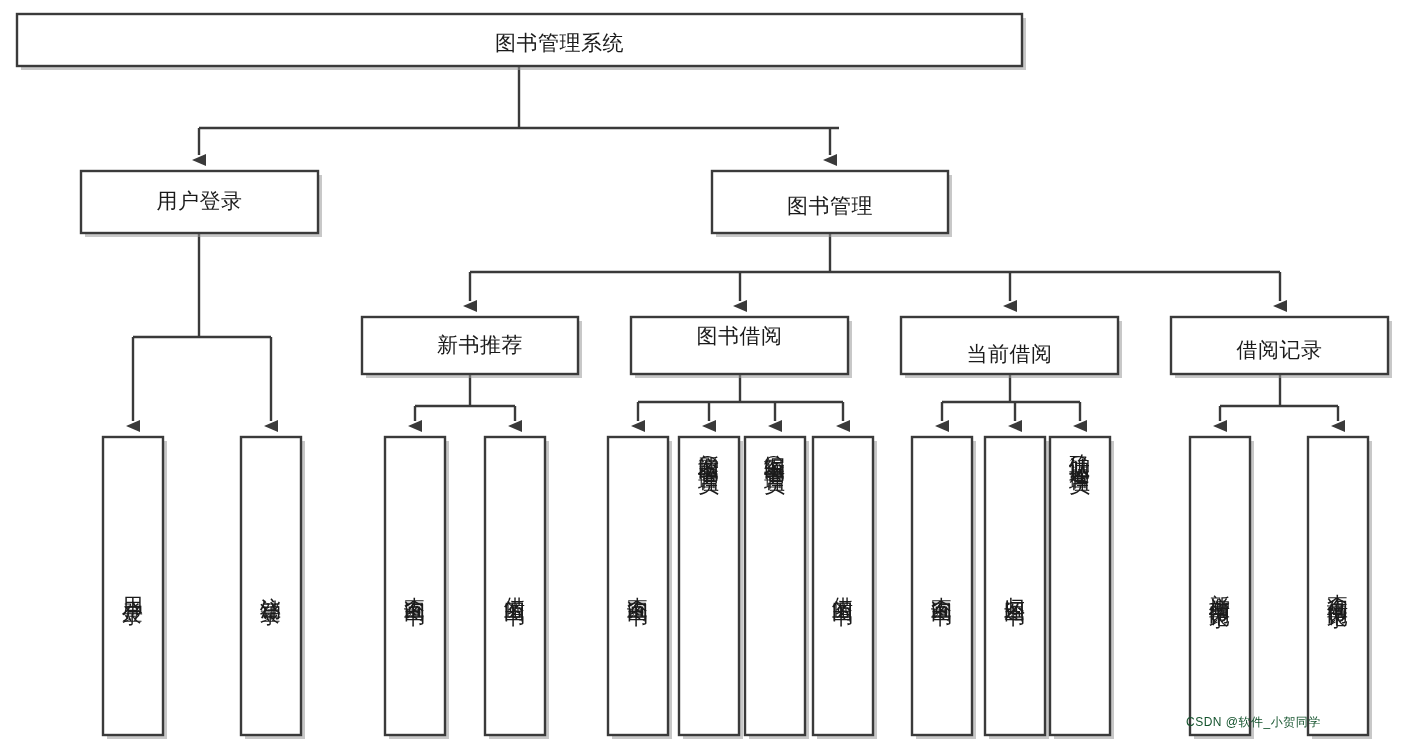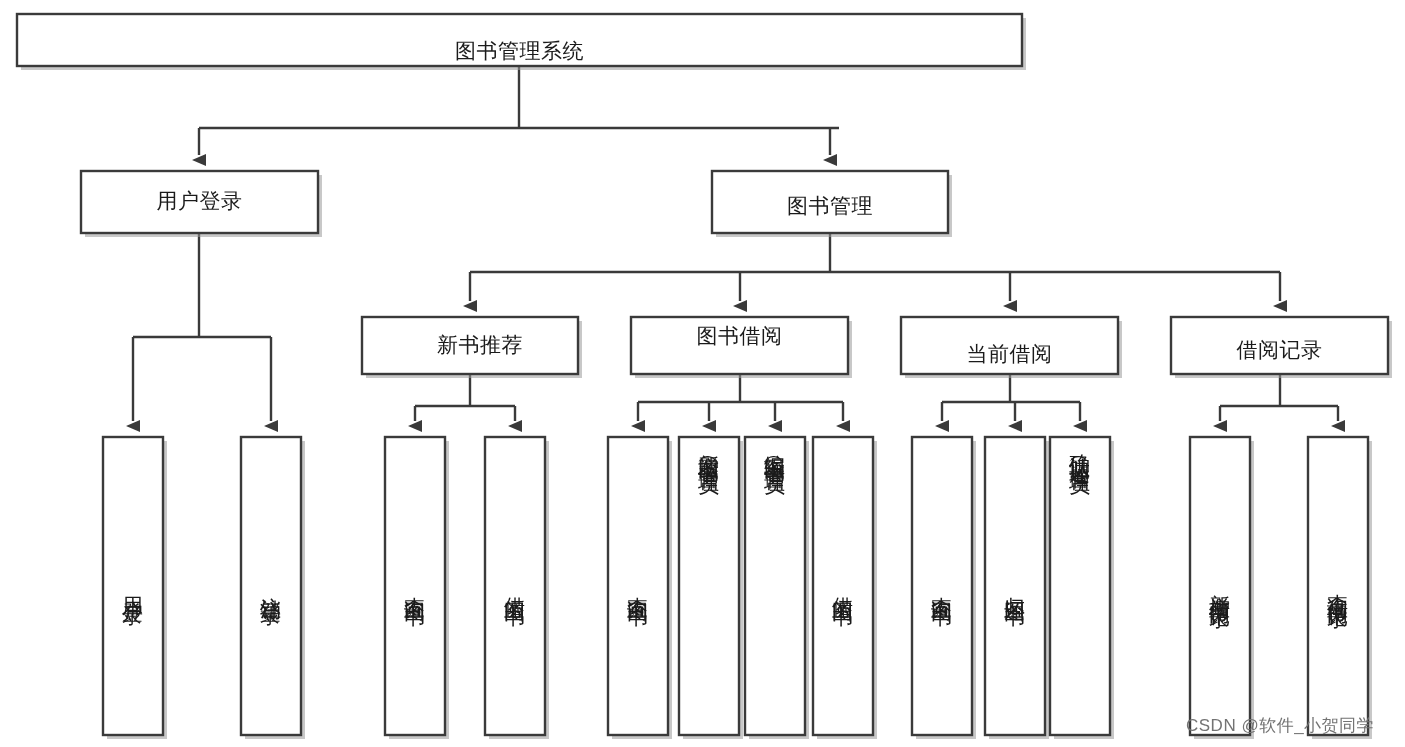--- a/index.html
+++ b/index.html
@@ -66,22 +66,22 @@
     text-orientation: upright;
     font-size: 21px;
     letter-spacing: 3px;
     line-height: 1.0;
     white-space: nowrap;
   }
   .watermark {
     position: absolute;
     left: 1186px;
     top: 714px;
-    font-size: 17px;
-    color: #737373;
+    font-size: 12px;
+    color: #14532d;
     font-family: "Liberation Sans", "DejaVu Sans", sans-serif;
     letter-spacing: 0.5px;
     white-space: nowrap;
   }
 </style>
 </head>
 <body>
 
 <div id="diagram-root">
 
@@ -203,21 +203,21 @@
       <rect class="node-rect" x="1050" y="437" width="60" height="298"></rect>
 
       <rect class="node-shadow" x="1194" y="441" width="60" height="298"></rect>
       <rect class="node-rect" x="1190" y="437" width="60" height="298"></rect>
 
       <rect class="node-shadow" x="1312" y="441" width="60" height="298"></rect>
       <rect class="node-rect" x="1308" y="437" width="60" height="298"></rect>
     </g>
   </svg>
 
-  <div class="node-label h-label" style="left:17px; top:22px; width:1005px; height:60px;">图书管理系统</div>
+  <div class="node-label h-label" style="left:17px; top:14px; width:1005px; height:60px;padding-left:40px;">图书管理系统</div>
 
   <div class="node-label h-label" style="left:81px; top:171px; width:237px; height:62px;">用户登录</div>
   <div class="node-label h-label" style="left:712px; top:171px; width:236px; height:72px;">图书管理</div>
 
   <div class="node-label h-label" style="left:362px; top:317px; width:236px; height:57px;">新书推荐</div>
   <div class="node-label h-label" style="left:631px; top:317px; width:217px; height:39px;">图书借阅</div>
   <div class="node-label h-label" style="left:901px; top:317px; width:217px; height:75px;">当前借阅</div>
   <div class="node-label h-label" style="left:1171px; top:317px; width:217px; height:68px;">借阅记录</div>
 
   <div class="node-label" style="left:103px; top:437px; width:60px; height:298px;">

